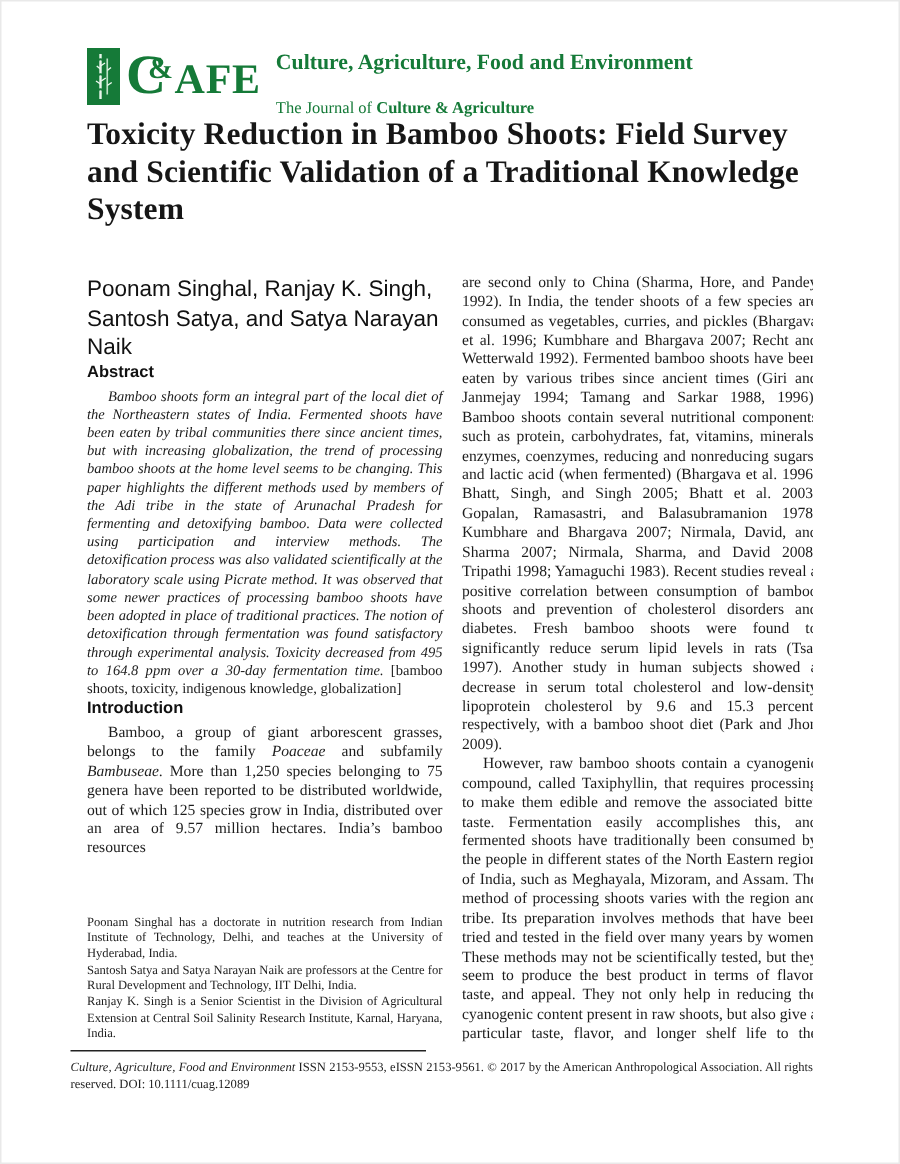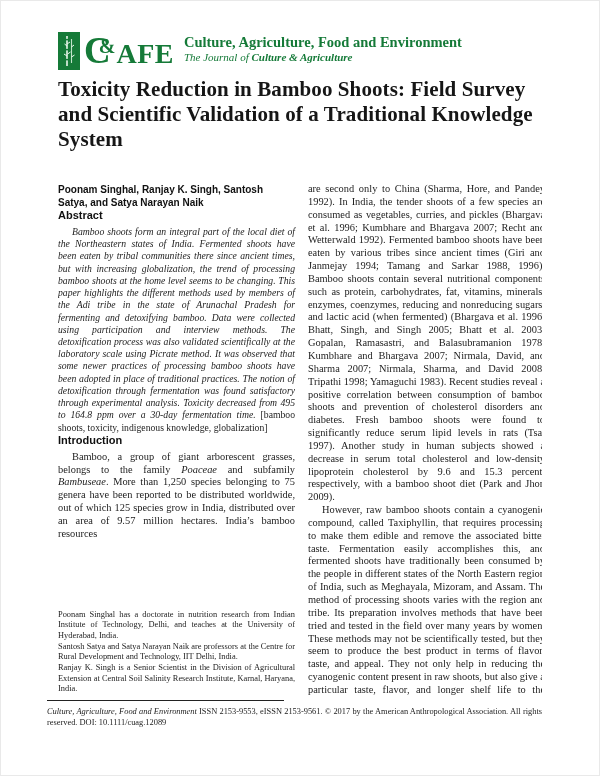--- a/index.html
+++ b/index.html
@@ -17,38 +17,38 @@
   
   .hdr { position: absolute; top: 31px; left: 57px; right: 57px; height: 44px; }
   .logo-row { display: flex; align-items: flex-start; }
   .logo-box { display: inline-block; width: 22px; height: 38px; flex: 0 0 auto; }
   .logotype { color: var(--brand); font-family: "Liberation Serif", serif; font-weight: 700; white-space: nowrap; margin-left: 4px; line-height: 1; }
   .lt-c { font-size: 37px; letter-spacing: -2px; }
   .lt-amp { font-size: 20px; position: relative; left: -10px; top: -10px; }
   .lt-afe { font-size: 28px; margin-left: -9px; letter-spacing: 0.5px; }
   .journal-names { margin-left: 10px; padding-top: 3px; }
   .journal-name { color: var(--brand); font-size: 14.5px; font-weight: 700; line-height: 1.1; font-family: "Liberation Serif", serif; }
-  .journal-subtitle { color: var(--brand); font-size: 11px; font-style: italic; line-height: 1.25; }
+  .journal-subtitle { color: var(--brand); font-size: 11px; line-height: 1.25; margin-top: 15px; }
   .journal-subtitle b { font-weight: 700; }
   
   .title {
     position: absolute; top: 76px; left: 57px; right: 57px;
     margin: 0; font-family: "Liberation Serif", serif;
     font-size: 21px; font-weight: 700; line-height: 1.18; color: #161616;
     letter-spacing: 0.1px;
   }
   
   .columns {
     position: absolute; top: 182px; left: 57px; right: 57px; height: 512px;
     display: flex; gap: 13px; overflow: hidden;
   }
   .col { width: 237px; flex: 0 0 auto; position: relative; }
   .authors {
-    font-family: "Liberation Sans", sans-serif; font-weight: 700;
-    font-size: 10px; line-height: 1.3; color: #111;
+    font-family: "Liberation Sans", sans-serif; font-weight: 400;
+    font-size: 15px; line-height: 1.3; color: #111;
   }
   .sec-head {
     font-family: "Liberation Sans", sans-serif; font-weight: 700;
     font-size: 11px; color: #111; margin-bottom: 5px;
   }
   .abstract {
     margin: 0; font-size: 9.7px; line-height: 1.26; font-style: italic;
     text-align: justify; text-indent: 14px;
   }
   .abstract .kw { font-style: normal; margin-top: 39px; }

